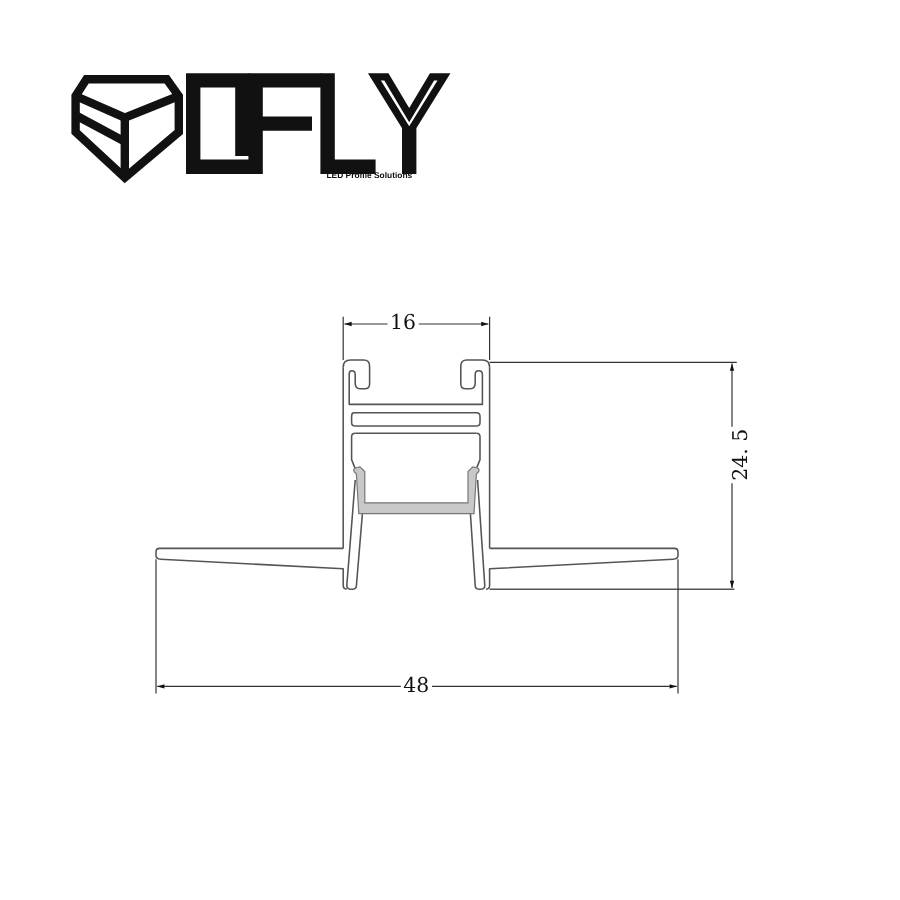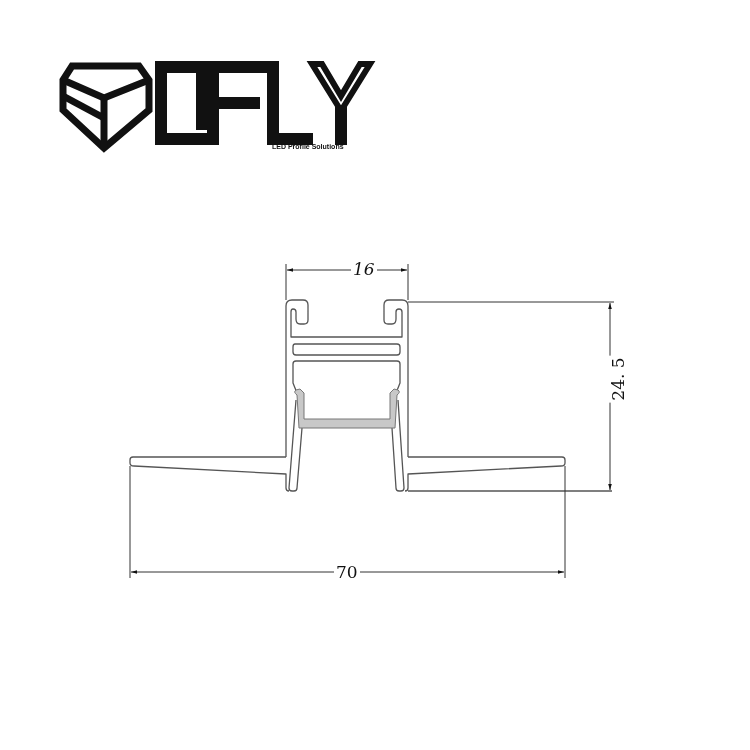--- a/index.html
+++ b/index.html
@@ -1,21 +1,21 @@
 <!DOCTYPE html>
 <html><head>
 <meta charset="utf-8">
 <style>
   html, body { margin: 0; padding: 0; background: #ffffff; }
   body { width: 750px; height: 750px; position: relative; overflow: hidden; font-family: "DejaVu Serif", serif; }
   #logo { position: absolute; left: 0; top: 0; }
   #drawing { position: absolute; left: 0; top: 0; }
   .tagline { position: absolute; left: 272px; top: 143px; font-family: "Liberation Sans", sans-serif; font-weight: bold; font-size: 7px; color: #111; white-space: nowrap; }
   .dim-label { position: absolute; font-family: "DejaVu Serif", serif; font-size: 17px; color: #111; background: #fff; padding: 0 2px; line-height: 18px; }
-  .dim-top { left: 351px; top: 260px; font-style: italic; }
+  .dim-top { left: 323px; top: 260px; }
   .dim-bottom { left: 334px; top: 563px; }
   .dim-right { left: 594px; top: 370px; transform: rotate(-90deg); transform-origin: center center; }
 </style>
 </head>
 <body>
 
 <svg id="logo" width="750" height="160" viewBox="0 0 750 160">
 
   <g fill="none" stroke="#111" stroke-width="7" stroke-linejoin="miter">
     <polygon points="72,66 139,66 149,80 149,110 104,148 63,110 63,80"></polygon>
@@ -78,13 +78,13 @@
     <line x1="610" y1="303" x2="610" y2="490" marker-start="url(#arrow)" marker-end="url(#arrow)"></line>
 
     <line x1="130" y1="466" x2="130" y2="578"></line>
     <line x1="565" y1="466" x2="565" y2="578"></line>
     <line x1="131" y1="572" x2="564" y2="572" marker-start="url(#arrow)" marker-end="url(#arrow)"></line>
   </g>
 </svg>
 
 <div class="dim-label dim-top">16</div>
 <div class="dim-label dim-right">24. 5</div>
-<div class="dim-label dim-bottom">70</div>
+<div class="dim-label dim-bottom">48</div>
 
 </body></html>

